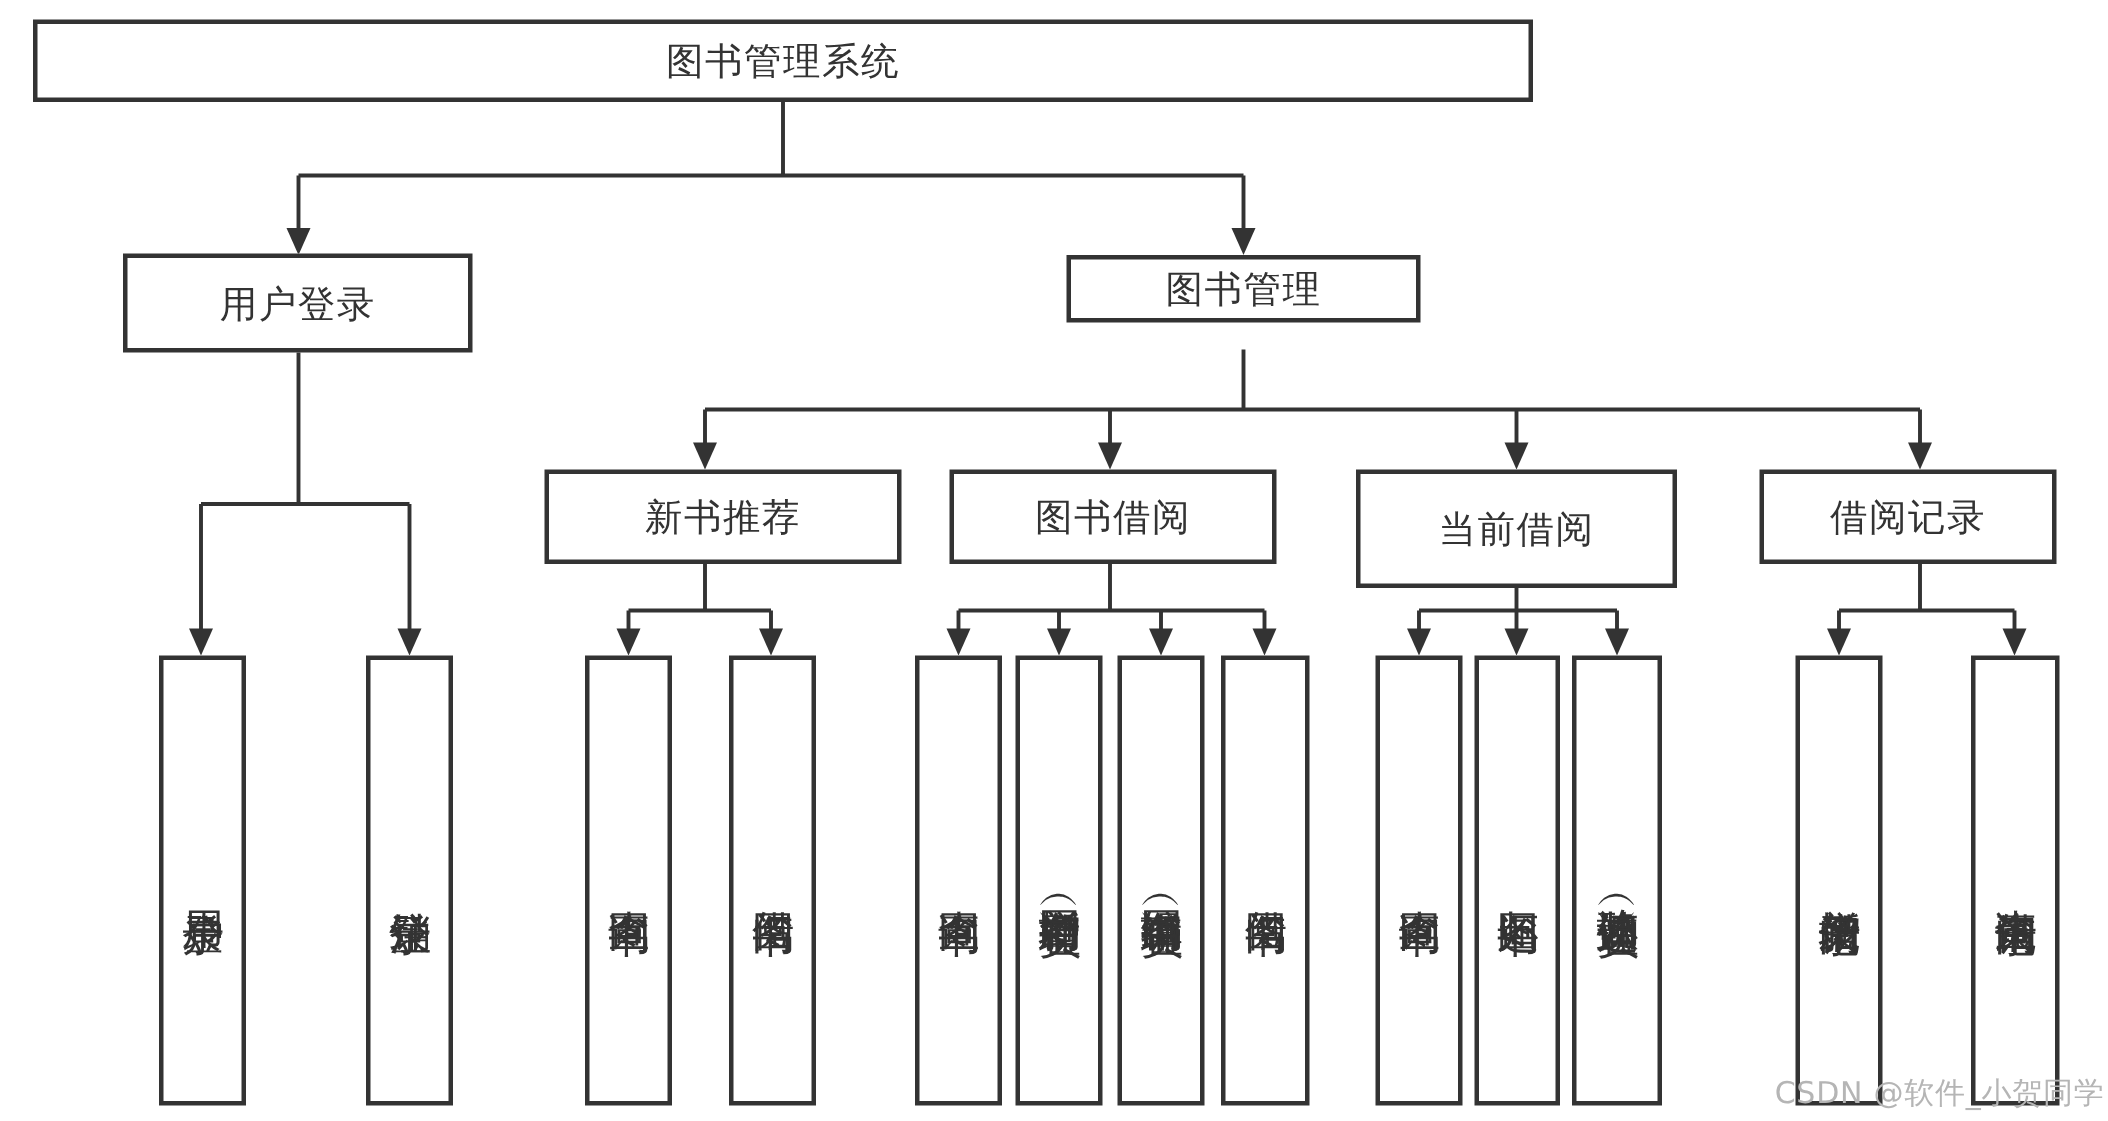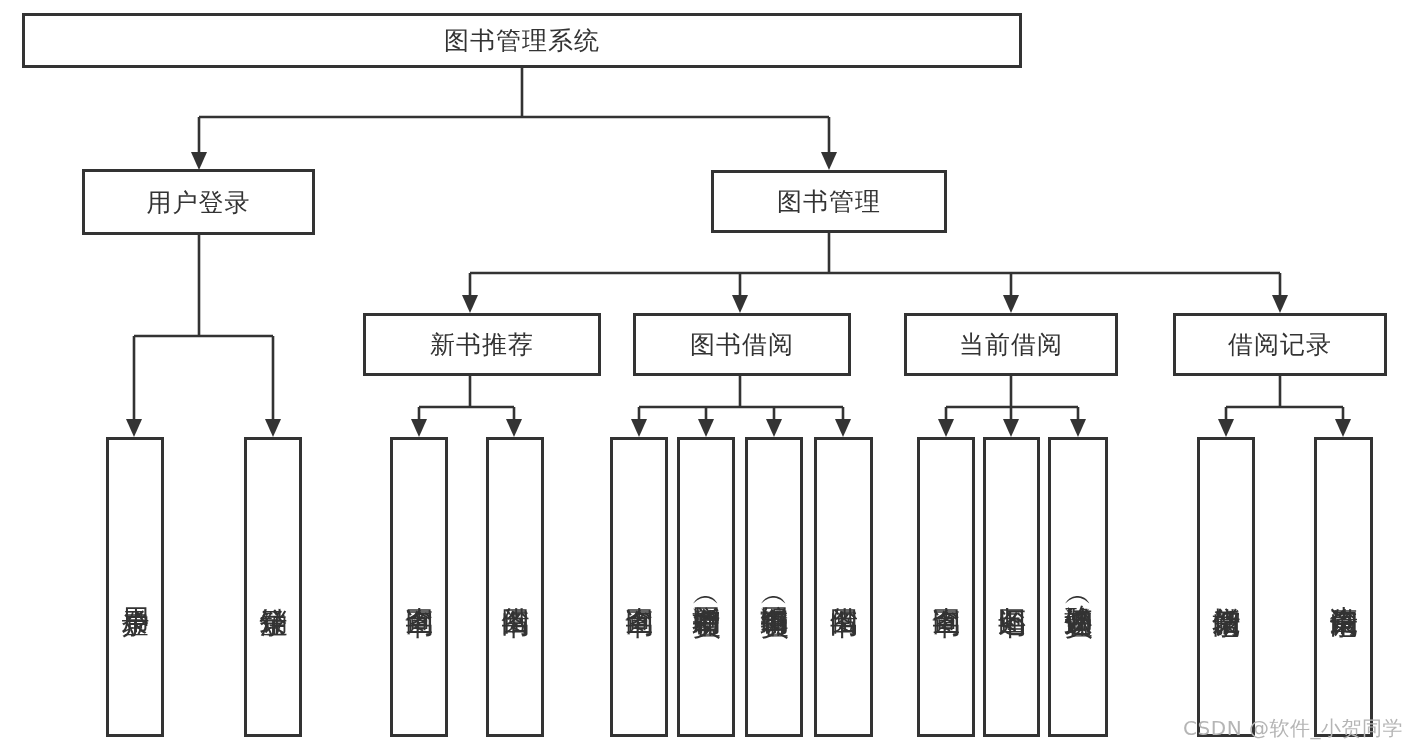--- a/index.html
+++ b/index.html
@@ -127,34 +127,34 @@
     </g>
   </svg>
 
   <div class="node root" style="left:22px;top:13px;width:1000px;height:55px">
     <span>图书管理系统</span>
   </div>
 
   <div class="node lvl" style="left:82px;top:169px;width:233px;height:66px">
     <span>用户登录</span>
   </div>
-  <div class="node lvl" style="left:711px;top:170px;width:236px;height:63px">
+  <div class="node lvl" style="left:711px;top:170px;width:236px;height:45px">
     <span>图书管理</span>
   </div>
 
   <div class="node lvl" style="left:363px;top:313px;width:238px;height:63px">
     <span>新书推荐</span>
   </div>
   <div class="node lvl" style="left:633px;top:313px;width:218px;height:63px">
     <span>图书借阅</span>
   </div>
-  <div class="node lvl" style="left:904px;top:313px;width:214px;height:63px">
+  <div class="node lvl" style="left:904px;top:313px;width:214px;height:79px">
     <span>当前借阅</span>
   </div>
-  <div class="node lvl" style="left:1173px;top:313px;width:214px;height:63px">
+  <div class="node lvl" style="left:1173px;top:313px;width:198px;height:63px">
     <span>借阅记录</span>
   </div>
 
   <div class="node leaf" style="left:106px;top:437px;width:58px;height:300px">
     <span class="vtext">用户登录</span>
   </div>
   <div class="node leaf" style="left:244px;top:437px;width:58px;height:300px">
     <span class="vtext">注销登录</span>
   </div>
 

